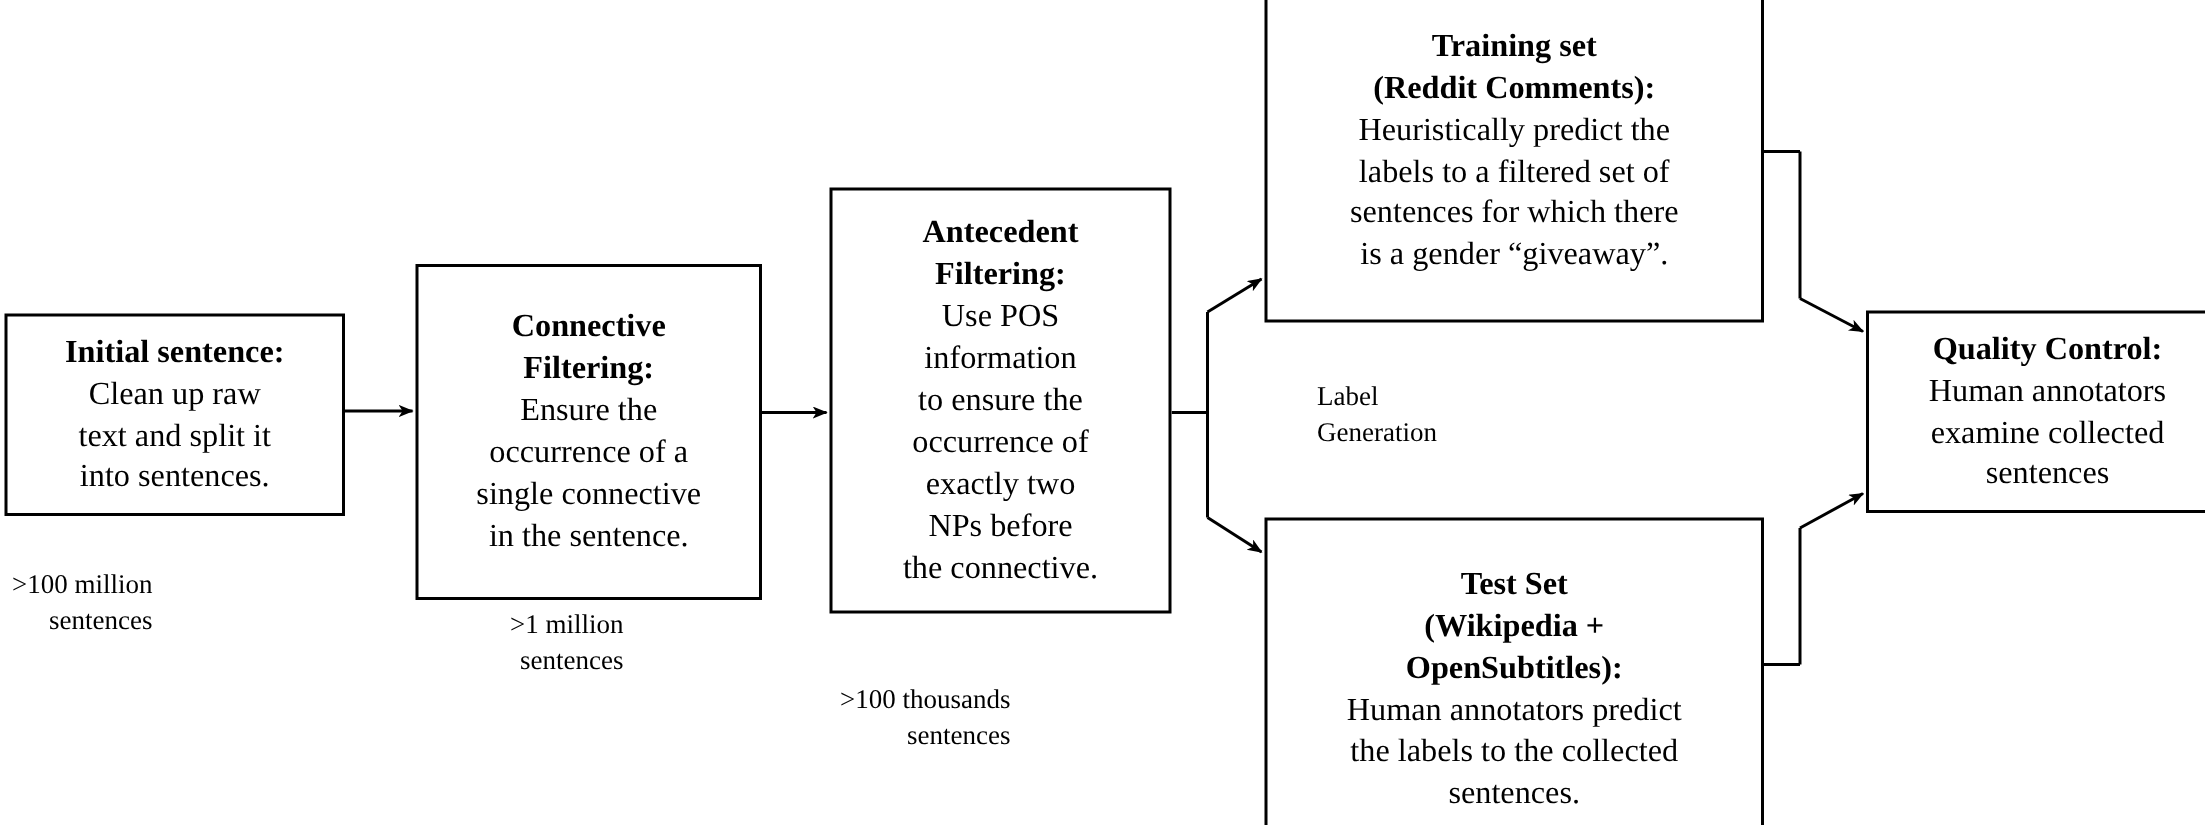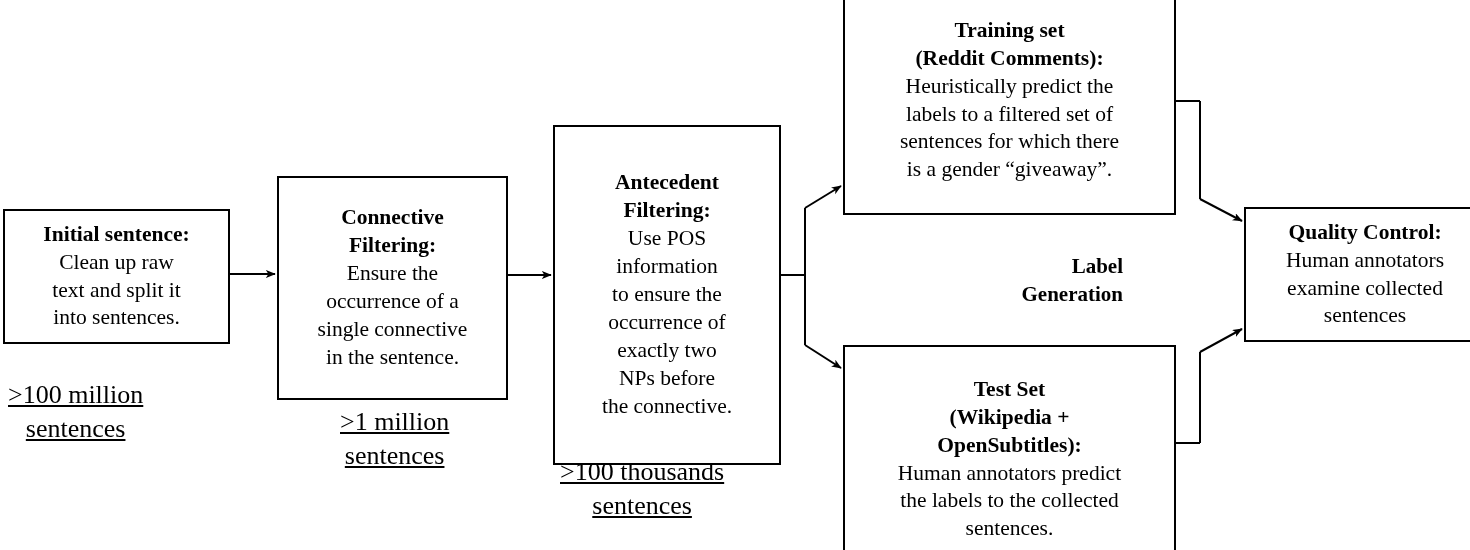--- a/index.html
+++ b/index.html
@@ -29,46 +29,45 @@
     line-height: 1.30;
     font-size: 21.5px;
     padding: 2px 6px;
   }
   .node .ttl {
     font-weight: bold;
   }
   .node .body { font-weight: normal; }
   .caption {
     position: absolute;
-    text-align: center;
-    font-size: 26px;
+    text-align: right;
+    font-size: 18px;
     line-height: 1.32;
     white-space: pre-line;
-    text-decoration: underline;
   }
   .midlabel {
     position: absolute;
-    text-align: right;
-    font-weight: bold;
-    font-size: 21px;
+    text-align: left;
+    font-weight: normal;
+    font-size: 18px;
     line-height: 1.32;
     white-space: pre-line;
   }
   svg.edges {
     position: absolute;
     left: 0;
     top: 0;
     width: 1470px;
     height: 550px;
     pointer-events: none;
   }
   
   #n-initial   { left: 3px;    top: 209px; width: 227px; height: 135px; }
   #n-connective{ left: 277px;  top: 176px; width: 231px; height: 224px; }
-  #n-antecedent{ left: 553px;  top: 125px; width: 228px; height: 340px; }
+  #n-antecedent{ left: 553px;  top: 125px; width: 228px; height: 284px; }
   #n-training  { left: 843px;  top: -14px; width: 333px; height: 229px; }
   #n-test      { left: 843px;  top: 345px; width: 333px; height: 229px; }
   #n-quality   { left: 1244px; top: 207px; width: 242px; height: 135px; }
   
   #c-initial    { left: 8px;    top: 378px; }
   #c-connective { left: 340px;  top: 405px; }
   #c-antecedent { left: 560px;  top: 455px; }
   #c-quality    { left: 1270px; top: 375px; }
   #m-label      { left: 878px;  top: 253px; width: 245px; }
 </style>

